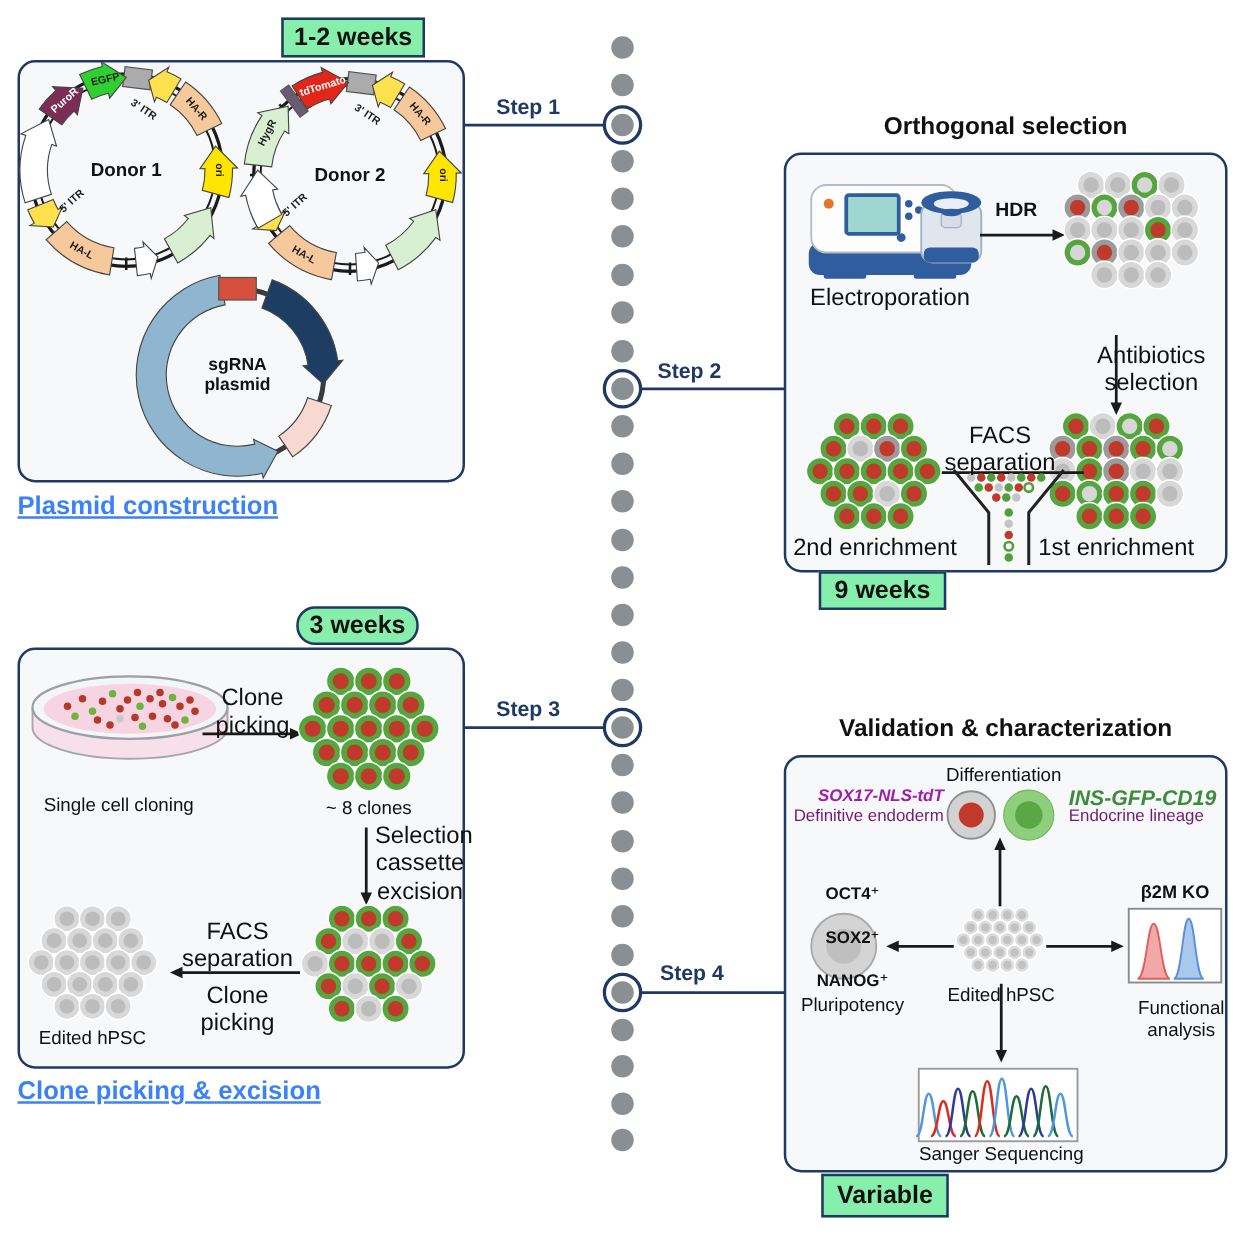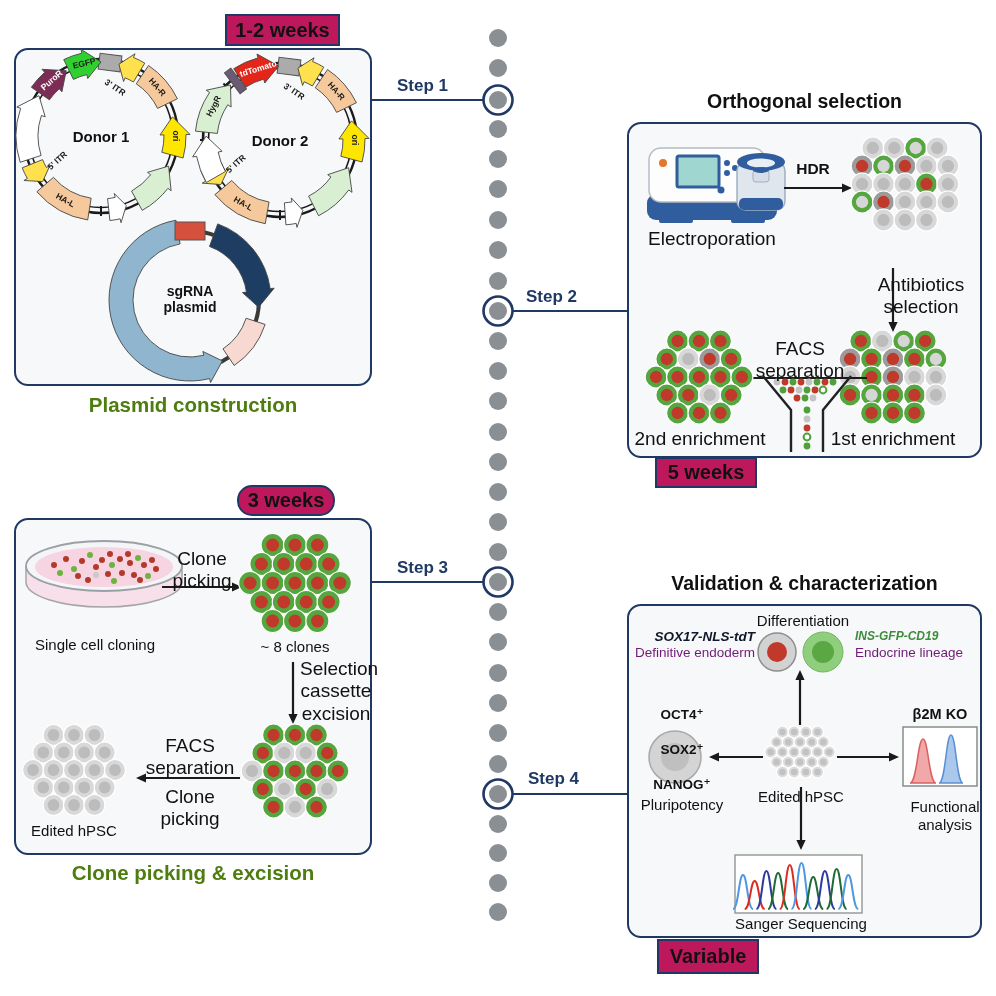--- a/index.html
+++ b/index.html
@@ -4,27 +4,27 @@
 <style>
   html,body{margin:0;padding:0;background:#fff;font-family:"Liberation Sans","DejaVu Sans",sans-serif;}
   #canvas{position:relative;width:996px;height:996px;background:#ffffff;overflow:hidden;}
   .panel{position:absolute;background:#f7f8f9;border:2.5px solid #1f3864;border-radius:14px;box-sizing:border-box;z-index:1;}
   .art{position:absolute;z-index:2;}
   #timeline-art{position:absolute;left:0;top:0;z-index:0;}
   .lbl{position:absolute;z-index:3;font-size:19px;line-height:1.18;color:#111;text-align:center;white-space:pre-line;}
   .lbl15{font-size:15px;}
   .lbl-right{text-align:right;}
   .hdr{font-size:15.5px;font-weight:bold;}
-  .weekbox{position:absolute;z-index:4;background:#be185d;border:2.5px solid #1f3864;display:flex;align-items:center;justify-content:center;font-weight:bold;font-size:20px;color:#111;box-sizing:border-box;}
-  .cap{position:absolute;z-index:3;font-weight:bold;font-size:20.5px;color:#4d7c0f;text-align:center;}
+  .weekbox{position:absolute;z-index:4;background:#86efac;border:2.5px solid #1f3864;display:flex;align-items:center;justify-content:center;font-weight:bold;font-size:20px;color:#111;box-sizing:border-box;}
+  .cap{position:absolute;z-index:3;font-weight:bold;font-size:20.5px;color:#3b82f6;text-decoration:underline;}
   .ptitle{position:absolute;z-index:3;font-weight:bold;font-size:19.5px;color:#111;text-align:center;}
   .steplabel{position:absolute;z-index:3;font-weight:bold;font-size:17px;color:#1f3864;text-align:left;width:80px;}
   .donor-label{position:absolute;z-index:3;font-weight:bold;font-size:15px;color:#111;text-align:center;white-space:pre-line;}
-  .gene-red{position:absolute;z-index:3;font-size:13.5px;font-weight:bold;font-style:italic;color:#0f172a;text-align:right;}
-  .gene-green{position:absolute;z-index:3;font-size:12px;font-weight:bold;font-style:italic;color:#3c8c3c;text-align:left;}
+  .gene-red{position:absolute;z-index:3;font-size:13.5px;font-weight:bold;font-style:italic;color:#a21caf;text-align:right;}
+  .gene-green{position:absolute;z-index:3;font-size:17px;font-weight:bold;font-style:italic;color:#3c8c3c;text-align:left;}
   .sub{position:absolute;z-index:3;font-size:13.5px;color:#701a75;}
   .markers{position:absolute;z-index:3;font-size:13.5px;font-weight:bold;color:#111;text-align:center;line-height:1.3;white-space:pre-line;}
   .b2m{position:absolute;z-index:3;font-size:14.5px;font-weight:bold;color:#111;text-align:center;}
 </style>
 </head>
 <body>
 
 <div id="canvas">
   <svg id="timeline-art" width="996" height="996">
       <line x1="372" y1="100" x2="483" y2="100" stroke="#1f3864" stroke-width="2.2"></line>
@@ -331,21 +331,21 @@
       <circle cx="93.45" cy="291" r="6.16" fill="#c0392b"></circle>
     </svg>
   <div class="lbl" style="left:637px;top:228px;width:150px;">Electroporation</div>
   <div class="lbl hdr" style="left:782px;top:160px;width:62px;">HDR</div>
   <div class="lbl" style="left:867px;top:274px;width:108px;">Antibiotics
 selection</div>
   <div class="lbl" style="left:823px;top:428px;width:140px;">1st enrichment</div>
   <div class="lbl" style="left:750px;top:338px;width:100px;">FACS
 separation</div>
   <div class="lbl" style="left:630px;top:428px;width:140px;">2nd enrichment</div>
-  <div class="weekbox" style="left:655px;top:457px;width:102px;height:31px;">5 weeks</div>
+  <div class="weekbox" style="left:655px;top:457px;width:102px;height:31px;">9 weeks</div>
 
   <div class="panel" style="left:14px;top:518px;width:358px;height:337px;"></div>
   <svg id="p3-art" class="art" style="left:14px;top:518px;" width="358" height="337">
       <g transform="translate(6,20)">
         <path d="M 6 28 L 6 44 A 78 25 0 0 0 162 44 L 162 28" fill="#f8e0eb" stroke="#a6a6a6" stroke-width="1.5"></path>
         <ellipse cx="84" cy="28" rx="78" ry="25" fill="#f3f5f6" stroke="#9aa0a6" stroke-width="1.8"></ellipse>
         <ellipse cx="84" cy="29" rx="69" ry="20" fill="#f7d4e2"></ellipse>
         <circle cx="34" cy="27" r="3" fill="#b3392b"></circle>
         <circle cx="46" cy="21" r="3" fill="#b3392b"></circle>
         <circle cx="54" cy="31" r="3" fill="#6db33f"></circle>

